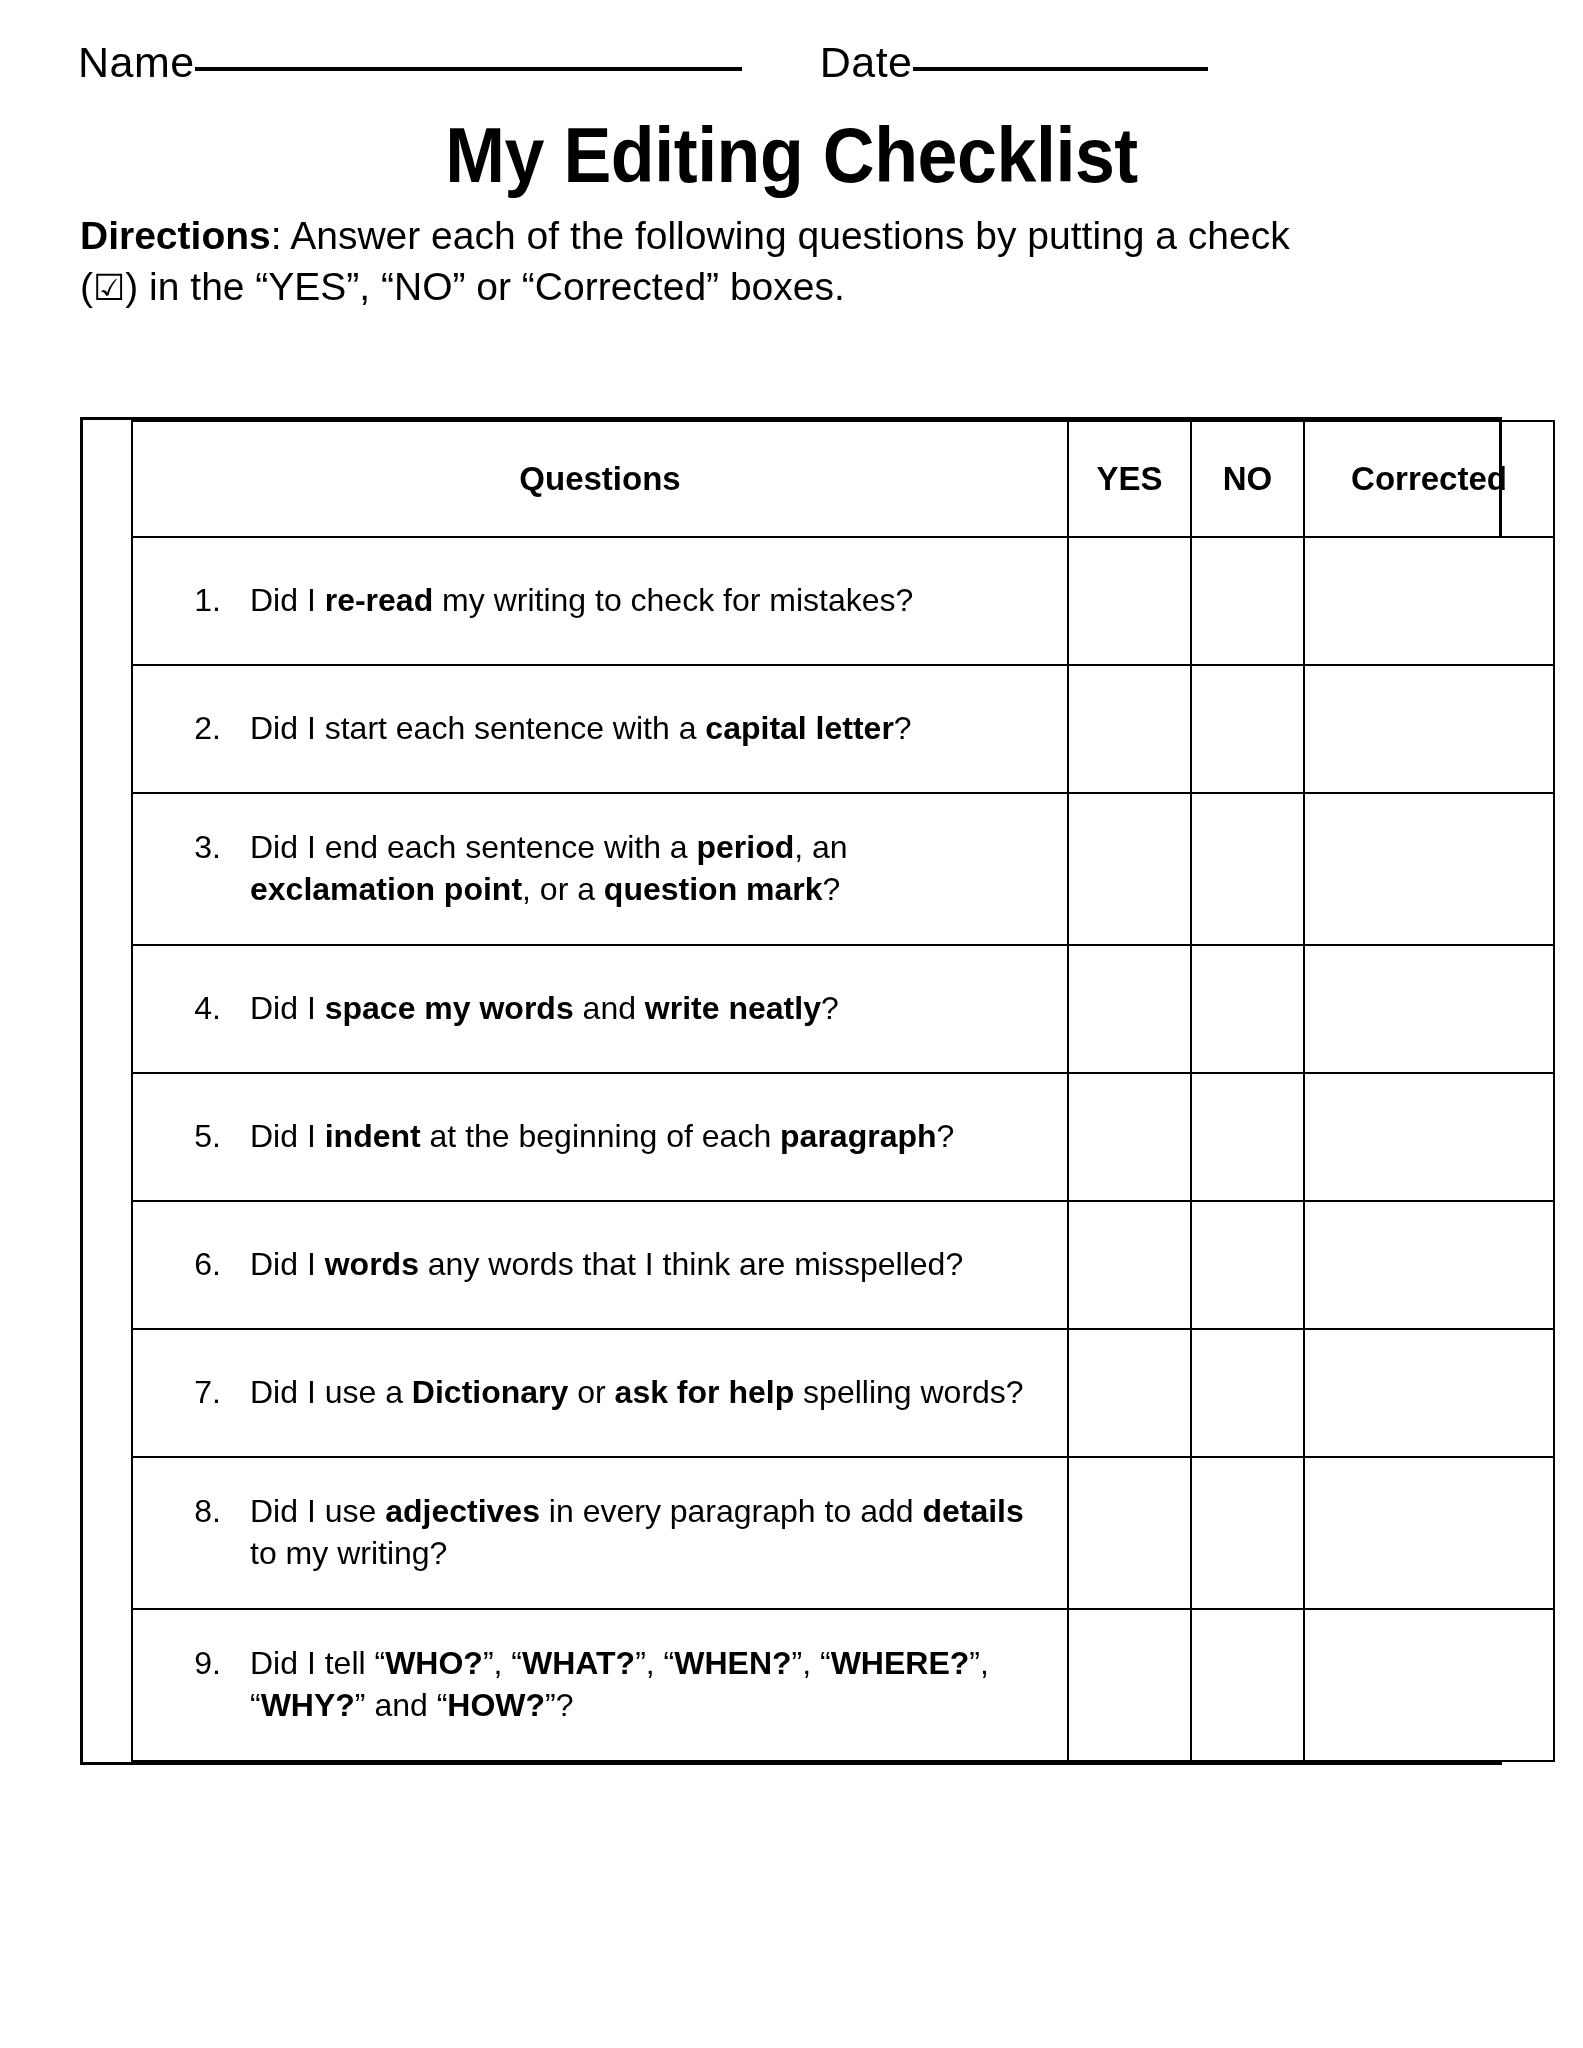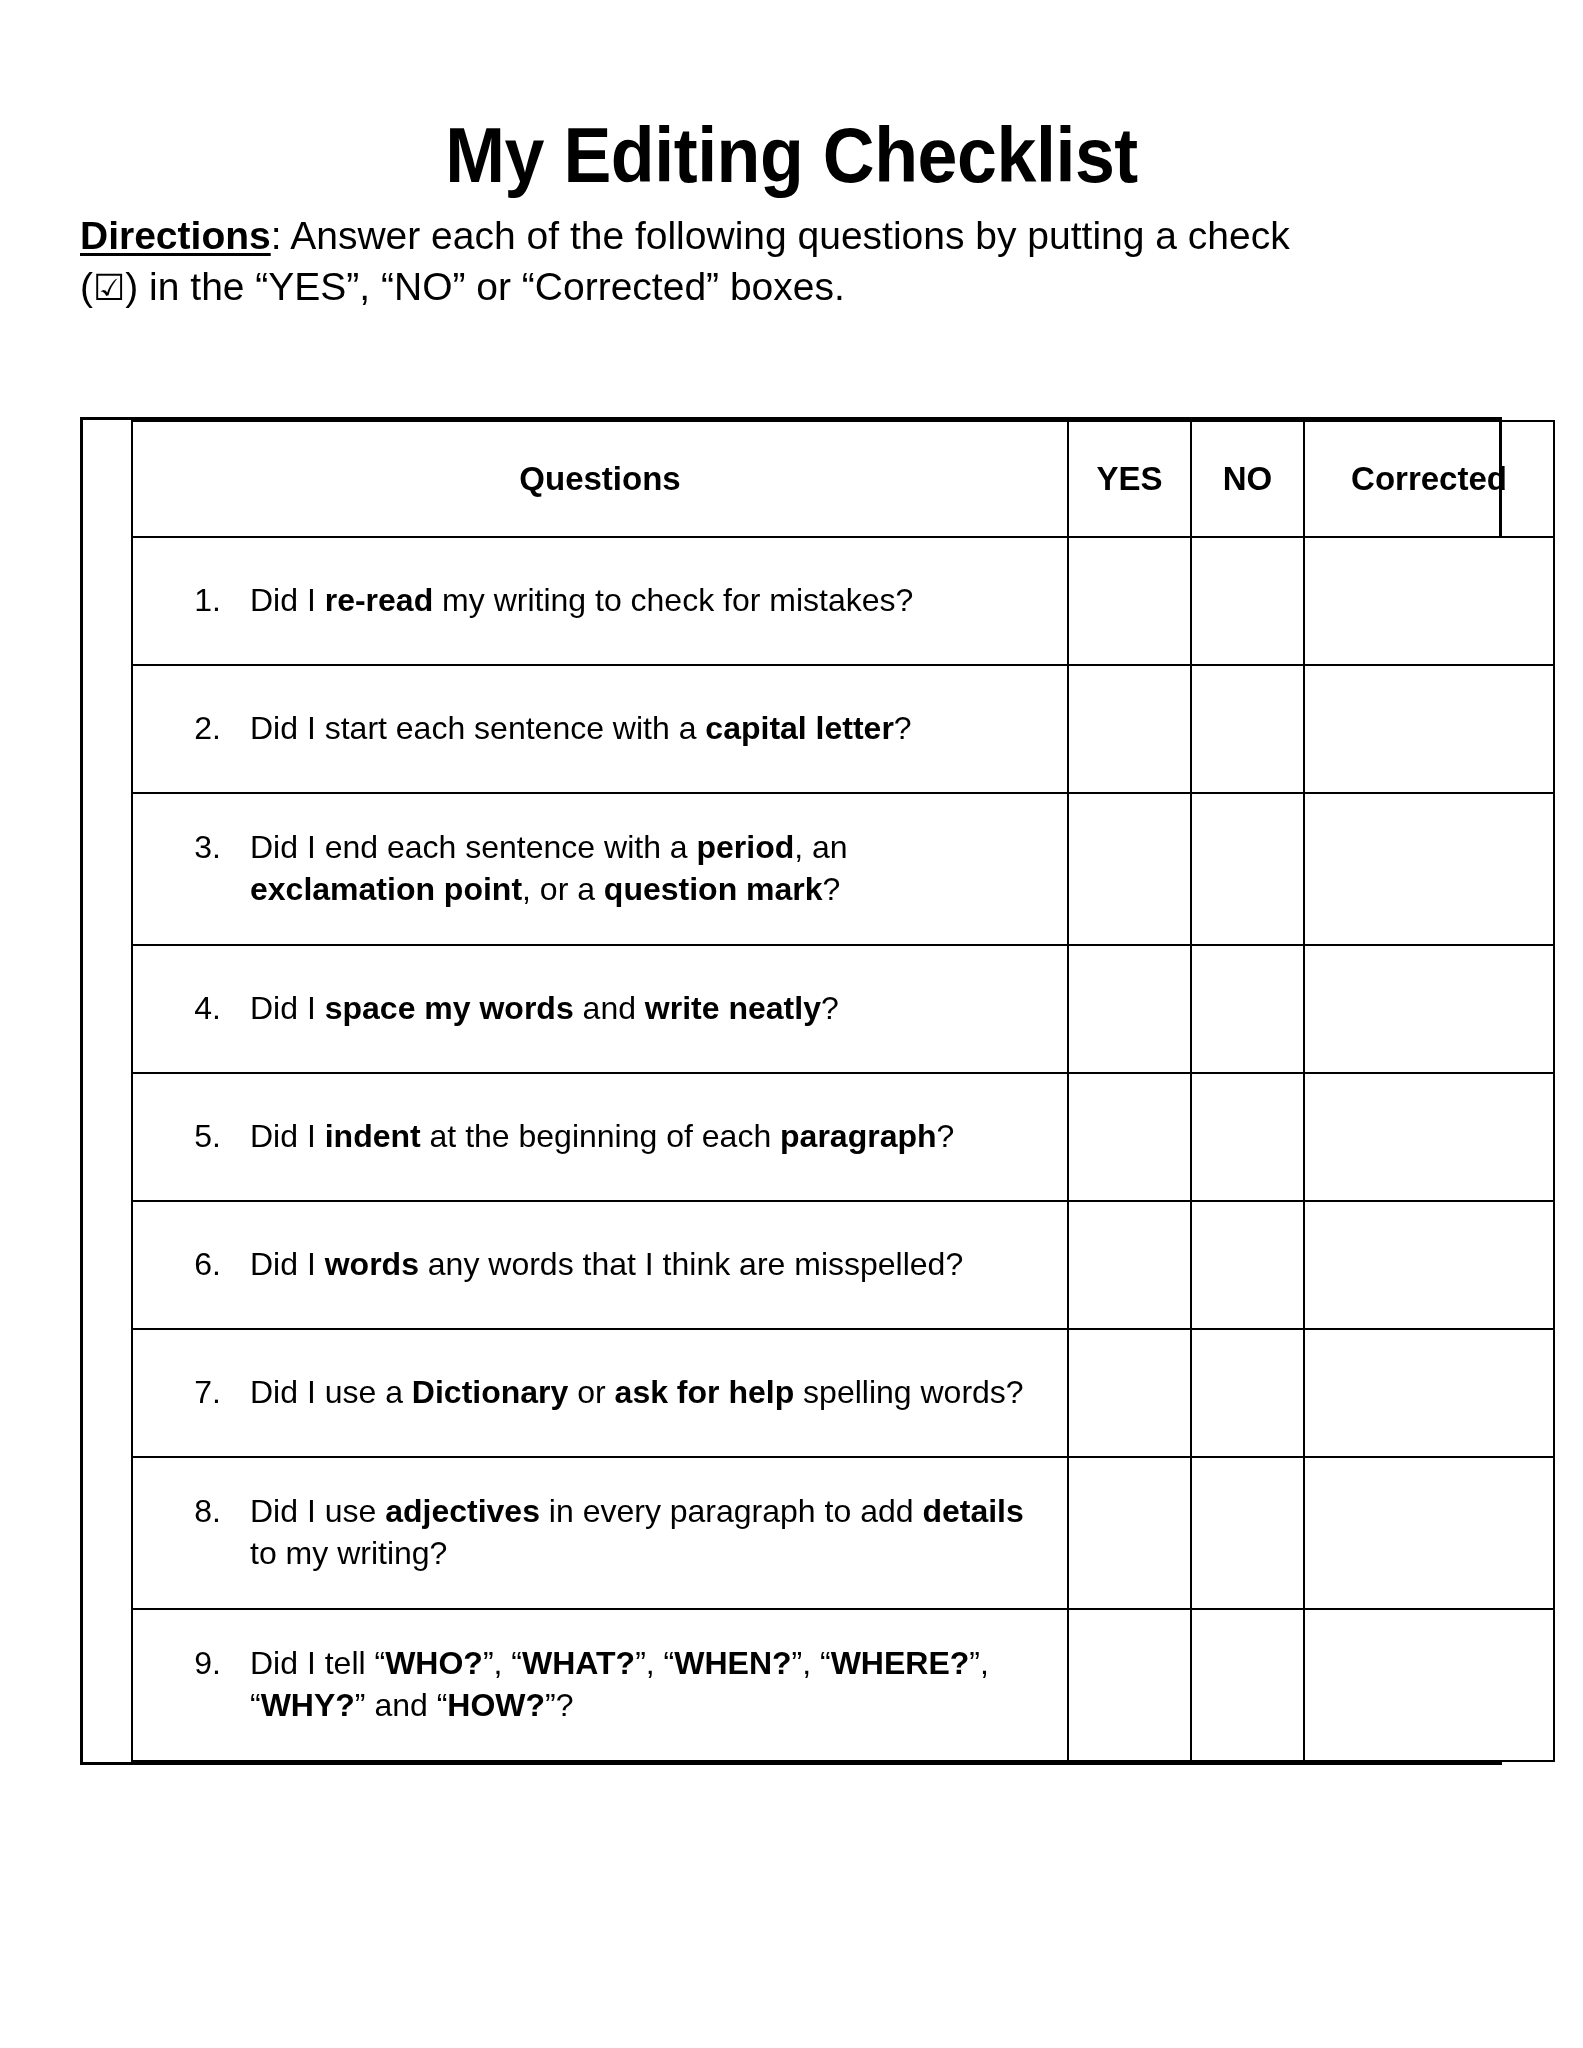--- a/index.html
+++ b/index.html
@@ -68,21 +68,20 @@
   .directions {
     position: absolute;
     left: 80px;
     top: 210px;
     width: 1430px;
     font-size: 39px;
     line-height: 1.32;
   }
   .directions b {
     font-weight: bold;
-    text-decoration: underline;
     text-underline-offset: 4px;
   }
   .cbox {
     font-size: 36px;
   }
 
   
   .sheet {
     position: absolute;
     left: 80px;
@@ -150,20 +149,27 @@
 
   .r1 td.q, .r2 td.q, .r4 td.q, .r5 td.q, .r6 td.q, .r7 td.q { height: 128px; }
   .r3 td.q, .r8 td.q, .r9 td.q { height: 152px; }
   .r10 td.q { height: 152px; }
 </style>
 </head>
 <body>
 
 <div class="page">
 
+  <div class="nameline">
+    <span class="label">Name</span>
+    <span class="rule rule-name"></span>
+    <span class="gap-between"></span>
+    <span class="label">Date</span>
+    <span class="rule rule-date"></span>
+  </div>
 
   <div class="title">My Editing Checklist</div>
 
   <div class="directions">
     <b>Directions</b><span>: Answer each of the following questions by putting a check</span><br>
     <span>(</span><span class="cbox">☑</span><span>) in the “YES”, “NO” or “Corrected” boxes.</span>
   </div>
 
   <div class="sheet">
     <table class="checklist">

